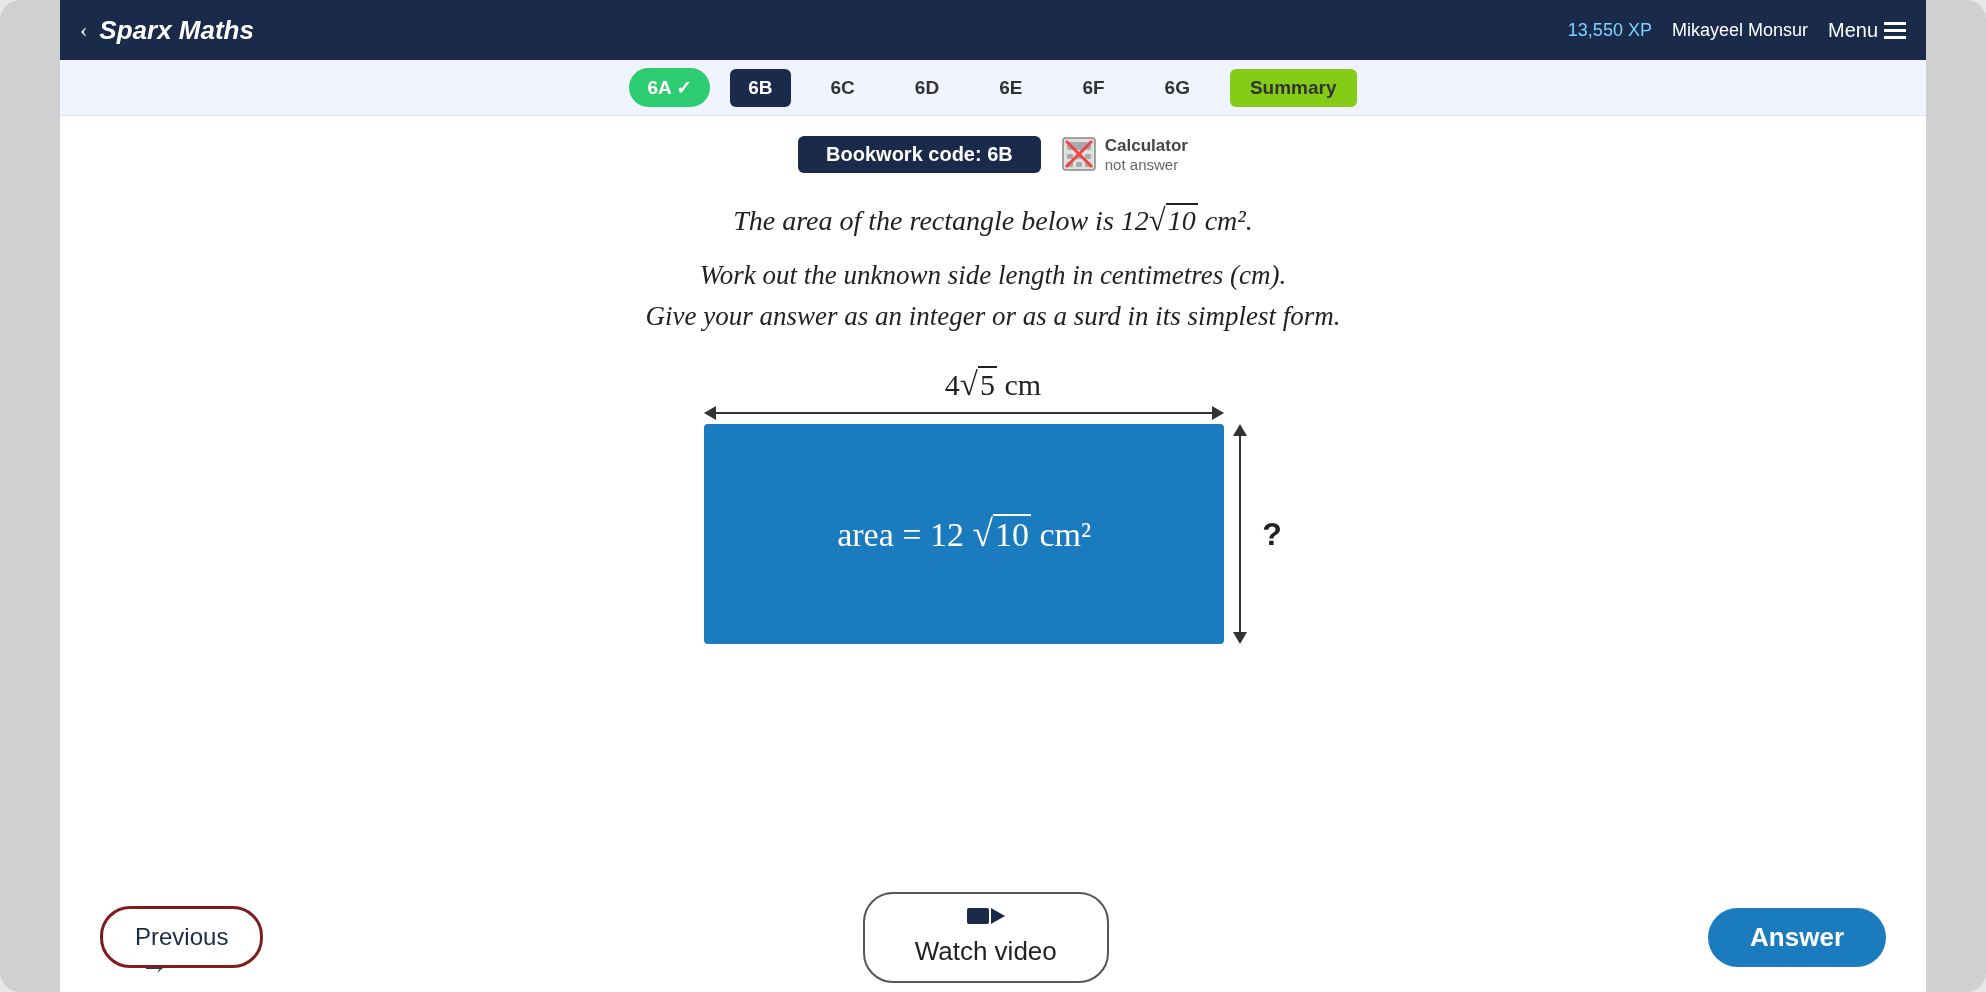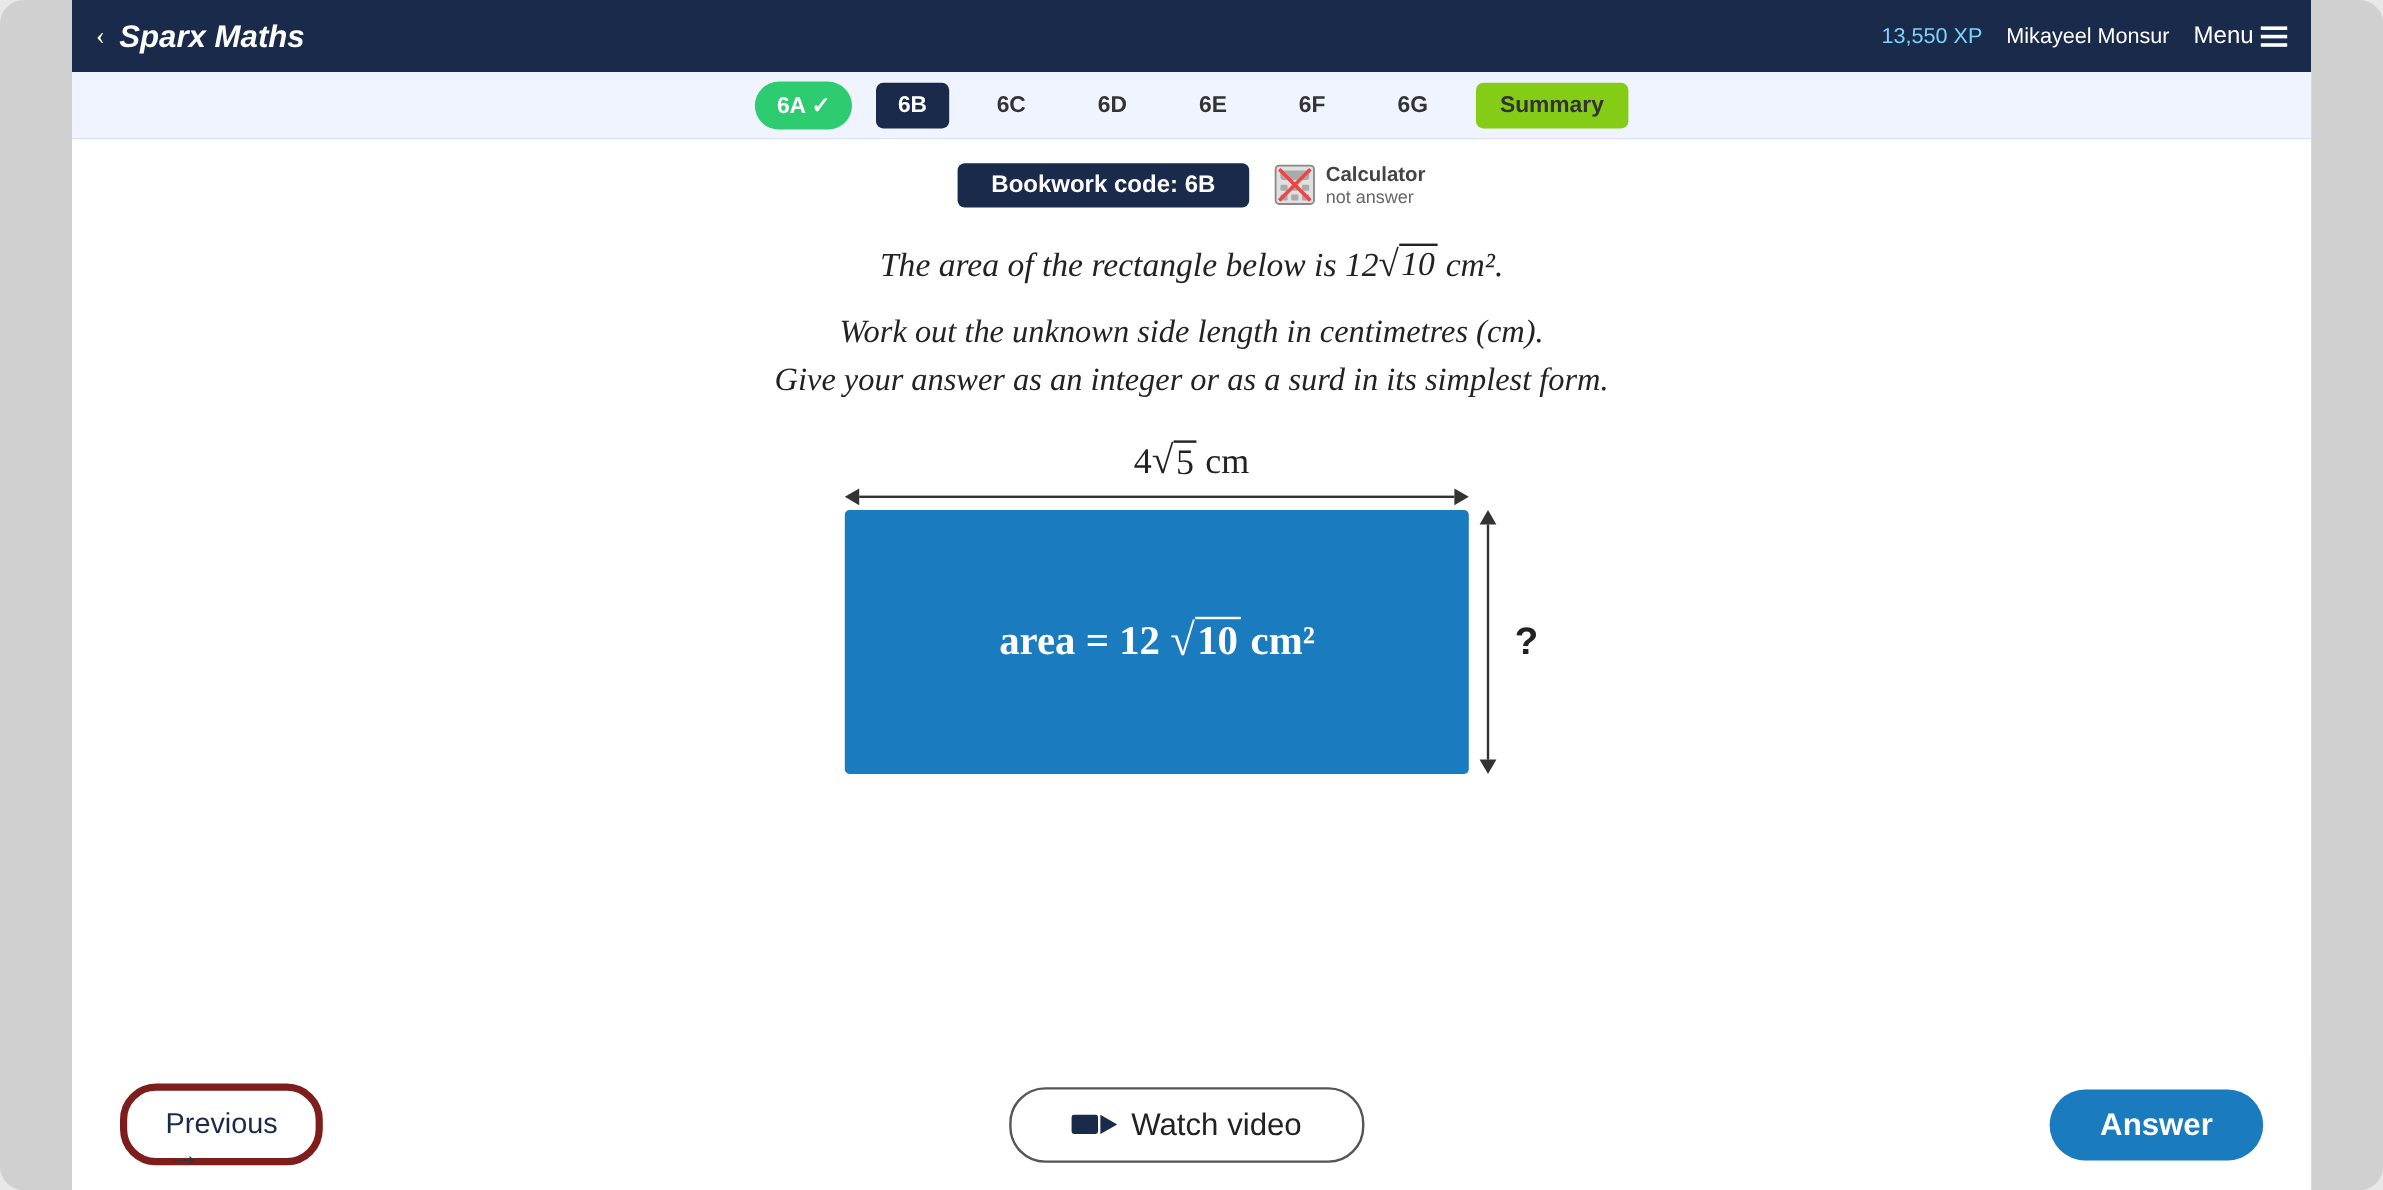--- a/index.html
+++ b/index.html
@@ -252,21 +252,21 @@
       border-radius: 4px;
       display: flex;
       align-items: center;
       justify-content: center;
     }
 
     .area-text {
       color: #ffffff;
       font-size: 34px;
       font-family: 'Georgia', serif;
-      font-weight: bold;
+      font-weight: normal;
     }
 
     .question-mark {
       font-size: 32px;
       font-family: Arial, sans-serif;
       color: #222;
       font-weight: bold;
       margin-left: 8px;
     }
 
@@ -298,41 +298,42 @@
       height: 110px;
       display: flex;
       align-items: center;
       justify-content: space-between;
       padding: 0 40px;
       background: #ffffff;
     }
 
     .prev-btn {
       background: #ffffff;
-      border: 6px solid #7f1d1d;
+      border: 3px solid #7f1d1d;
       border-radius: 30px;
       padding: 14px 32px;
       font-size: 24px;
       font-family: Arial, sans-serif;
       color: #1a2a4a;
       cursor: pointer;
     }
 
     .watch-video-btn {
       background: #ffffff;
       border: 2px solid #555;
       border-radius: 30px;
       padding: 14px 50px;
       font-size: 26px;
       font-family: Arial, sans-serif;
       color: #222;
       cursor: pointer;
       display: flex;
       align-items: center;
       gap: 12px;
+      flex-direction: column;
     }
 
     .video-icon {
       display: inline-flex;
       align-items: center;
       gap: 2px;
     }
 
     .video-icon .rect-icon {
       width: 22px;

